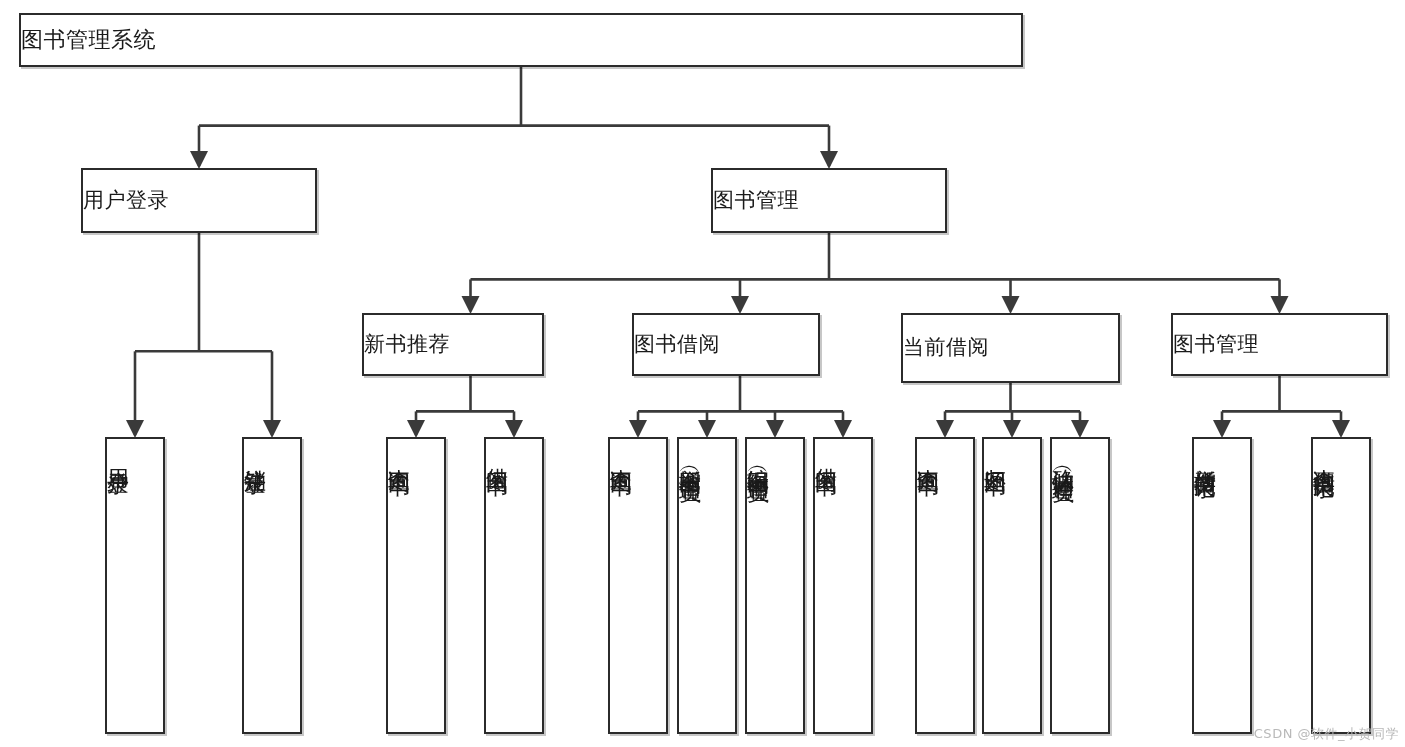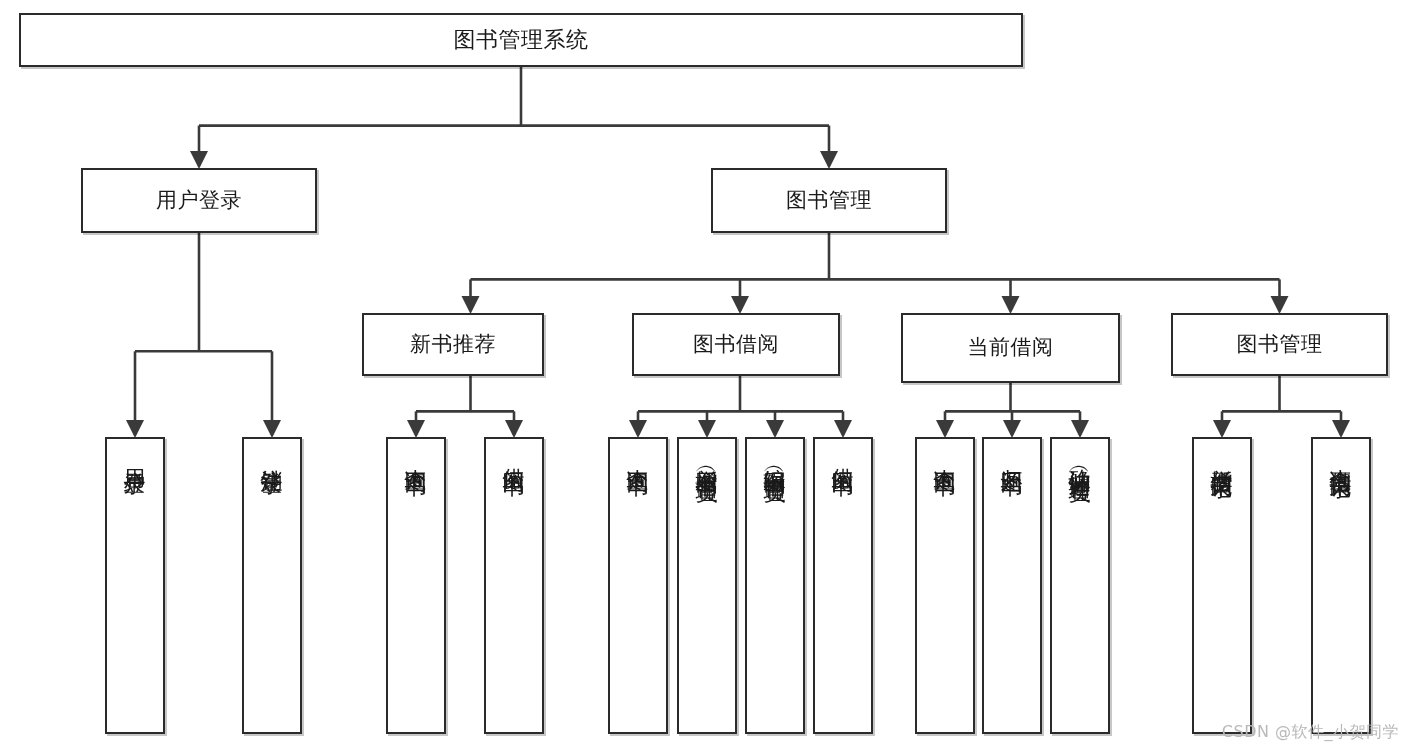--- a/index.html
+++ b/index.html
@@ -24,21 +24,20 @@
     height: 747px;
     pointer-events: none;
   }
   .node {
     position: absolute;
     box-sizing: border-box;
     border: 2.5px solid #2b2b2b;
     background: #ffffff;
     display: flex;
     align-items: center;
-    justify-content: center;
     color: #1a1a1a;
     box-shadow: 2px 2px 0 rgba(0,0,0,0.22);
   }
   .node .lbl {
     display: block;
     text-align: center;
     line-height: 1.12;
     letter-spacing: 0.5px;
   }
   .node.horiz .lbl {
@@ -56,21 +55,21 @@
     line-height: 1.05;
     white-space: nowrap;
   }
   .node.root .lbl {
     font-size: 22px;
   }
   #watermark {
     position: absolute;
     right: 6px;
     bottom: 4px;
-    font-size: 16px;
+    font-size: 13px;
     color: #b9b9b9;
     letter-spacing: 0.5px;
     white-space: nowrap;
   }
 </style>
 </head>
 <body>
 
 <div id="canvas">
   <svg id="wires" viewBox="0 0 1405 747" xmlns="http://www.w3.org/2000/svg">
@@ -122,21 +121,21 @@
       </div>
       <div class="node horiz" style="left: 81px; top: 168px; width: 236px; height: 65px;">
         <span class="lbl">用户登录</span>
       </div>
       <div class="node horiz" style="left: 711px; top: 168px; width: 236px; height: 65px;">
         <span class="lbl">图书管理</span>
       </div>
       <div class="node horiz" style="left: 362px; top: 313px; width: 182px; height: 63px;">
         <span class="lbl">新书推荐</span>
       </div>
-      <div class="node horiz" style="left: 632px; top: 313px; width: 208px; height: 63px;">
+      <div class="node horiz" style="left: 632px; top: 313px; width: 188px; height: 63px;">
         <span class="lbl">图书借阅</span>
       </div>
       <div class="node horiz" style="left: 901px; top: 313px; width: 219px; height: 70px;">
         <span class="lbl">当前借阅</span>
       </div>
       <div class="node horiz" style="left: 1171px; top: 313px; width: 217px; height: 63px;">
         <span class="lbl">图书管理</span>
       </div>
       <div class="node vert" style="left: 105px; top: 437px; width: 60px; height: 297px;">
         <span class="lbl">用户登录</span>

